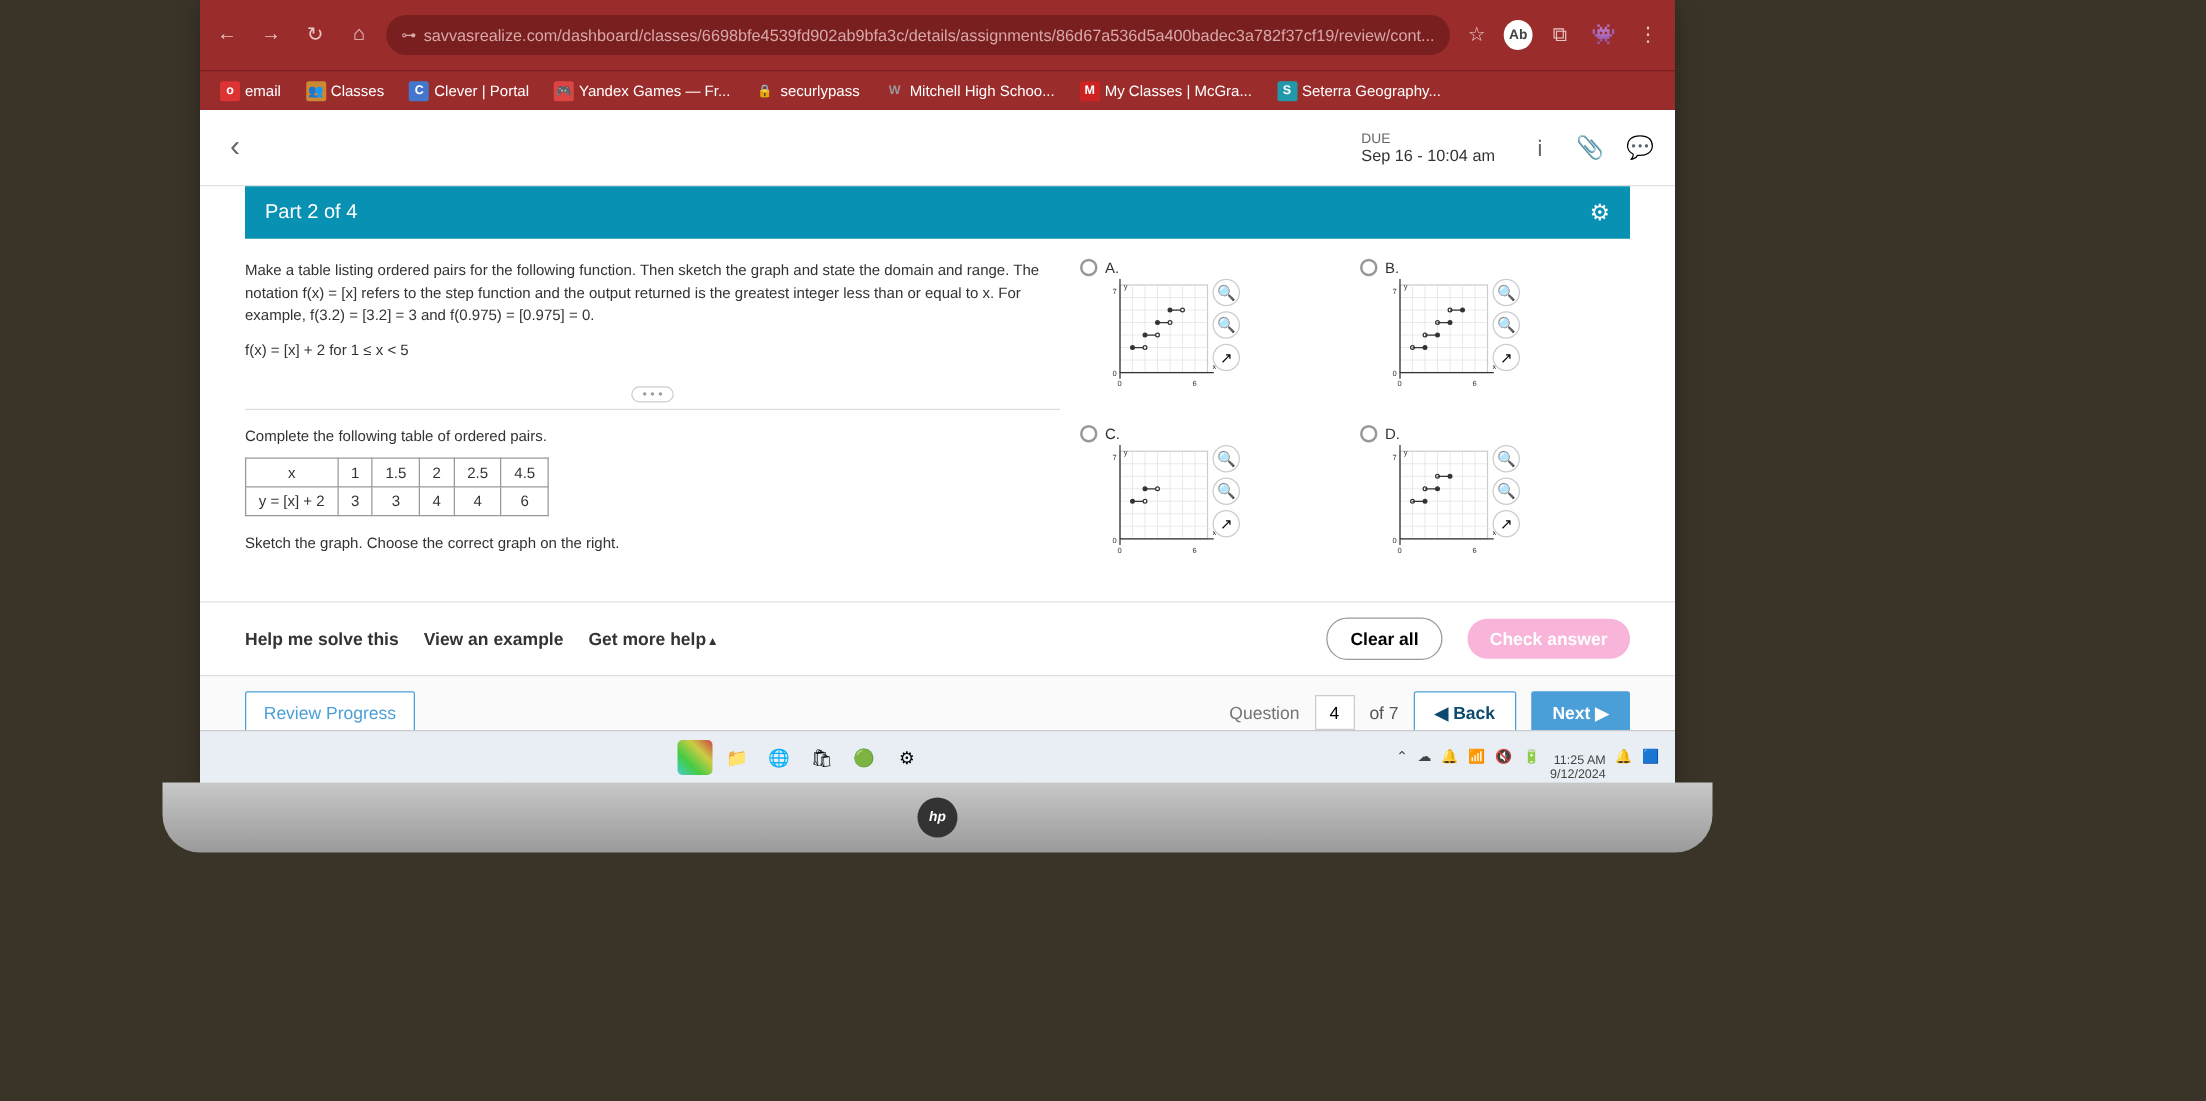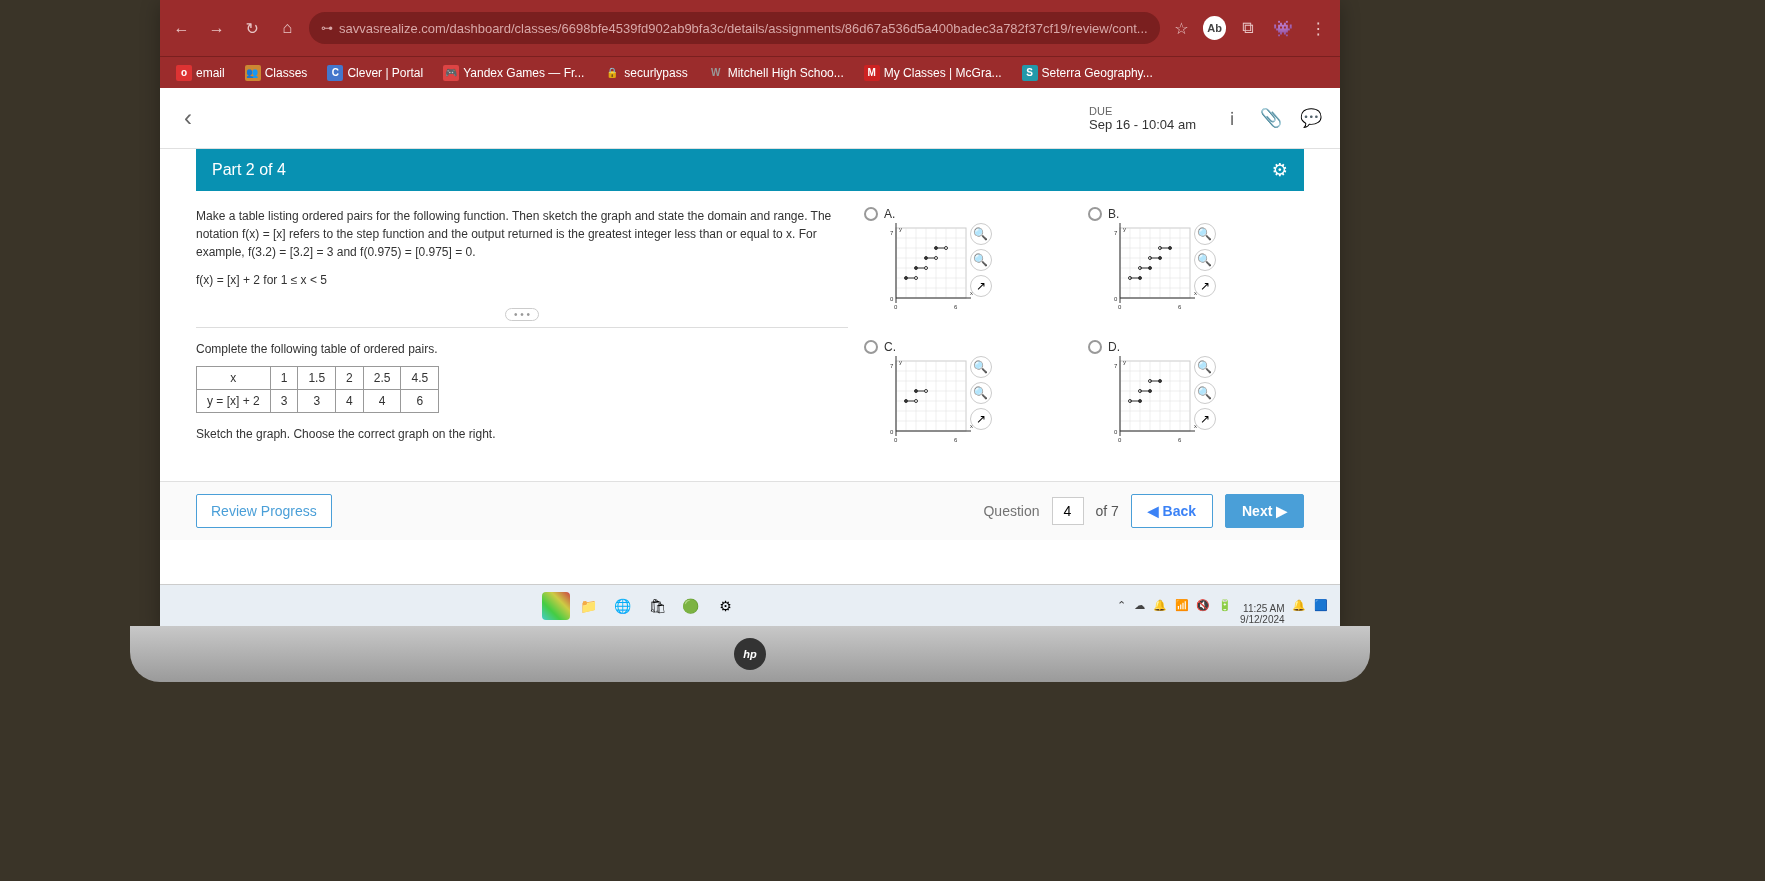--- a/index.html
+++ b/index.html
@@ -50,21 +50,21 @@
 .help-link.dropdown::after { content: " ▴"; font-size: 10px; }
 .help-spacer { flex: 1; }
 .clear-btn { padding: 8px 18px; border: 1px solid #999; border-radius: 18px; background: #fff; font-size: 14px; font-weight: bold; cursor: pointer; }
 .check-btn { padding: 8px 18px; border: none; border-radius: 18px; background: #f8b4d9; color: #fff; font-size: 14px; font-weight: bold; cursor: pointer; }
 .footer-bar { padding: 12px 36px; display: flex; align-items: center; gap: 12px; border-top: 1px solid #e0e0e0; background: #fafafa; }
 .review-btn { padding: 8px 14px; border: 1px solid #4a9fd8; color: #4a9fd8; background: #fff; font-size: 14px; cursor: pointer; border-radius: 2px; }
 .footer-spacer { flex: 1; }
 .q-label { font-size: 14px; color: #737373; }
 .q-input { width: 32px; height: 28px; text-align: center; border: 1px solid #ccc; font-size: 14px; }
 .q-of { font-size: 14px; color: #555; }
-.nav-arrow-btn { padding: 8px 16px; border: 1px solid #4a9fd8; color: #3b82f6; background: #fff; font-size: 14px; font-weight: bold; cursor: pointer; border-radius: 2px; }
+.nav-arrow-btn { padding: 8px 16px; border: 1px solid #4a9fd8; color: #0c4a6e; background: #fff; font-size: 14px; font-weight: bold; cursor: pointer; border-radius: 2px; }
 .next-btn { background: #4a9fd8; color: #fff; border-color: #4a9fd8; }
 .taskbar { position: absolute; left: 160px; top: 584px; width: 1180px; height: 42px; background: #e8eef4; display: flex; align-items: center; padding: 0 12px; gap: 8px; border-top: 1px solid #ccc; }
 .tb-center { flex: 1; display: flex; justify-content: center; gap: 6px; }
 .tb-icon { width: 28px; height: 28px; border-radius: 4px; display: flex; align-items: center; justify-content: center; cursor: pointer; font-size: 14px; }
 .tb-right { display: flex; align-items: center; gap: 8px; font-size: 11px; color: #444; }
 .tb-time { text-align: right; font-size: 10px; margin-top: 16px; }
 .laptop-bezel { position: absolute; left: 130px; top: 626px; width: 1240px; height: 56px; background: linear-gradient(#c8c8c8, #9a9a9a); border-radius: 0 0 30px 30px; display: flex; align-items: center; justify-content: center; }
 .hp-logo { width: 32px; height: 32px; border-radius: 50%; background: #333; color: #fff; display: flex; align-items: center; justify-content: center; font-size: 11px; font-style: italic; font-weight: bold; }
 </style>
 </head>
@@ -371,20 +371,28 @@
           </div>
           <div class="graph-tools">
             <div class="tool-btn">🔍</div>
             <div class="tool-btn">🔍</div>
             <div class="tool-btn">↗</div>
           </div>
         </div>
       </div>
     </div>
 
+    <div class="help-bar">
+      <span class="help-link">Help me solve this</span>
+      <span class="help-link">View an example</span>
+      <span class="help-link dropdown">Get more help</span>
+      <span class="help-spacer"></span>
+      <button class="clear-btn">Clear all</button>
+      <button class="check-btn">Check answer</button>
+    </div>
 
     <div class="footer-bar">
       <button class="review-btn">Review Progress</button>
       <span class="footer-spacer"></span>
       <span class="q-label">Question</span>
       <input class="q-input" value="4" style="">
       <span class="q-of">of 7</span>
       <button class="nav-arrow-btn">◀ <span>Back</span></button>
       <button class="nav-arrow-btn next-btn"><span>Next</span> ▶</button>
     </div>

